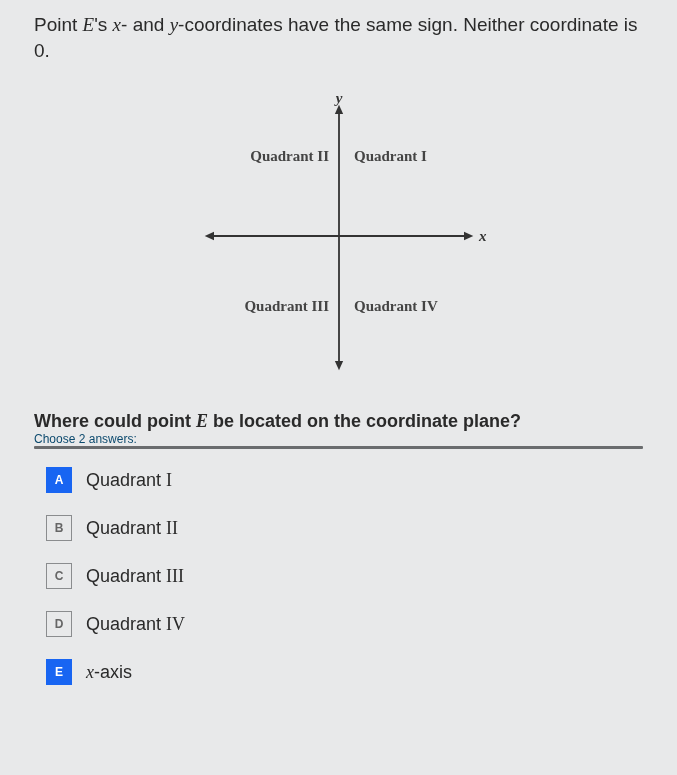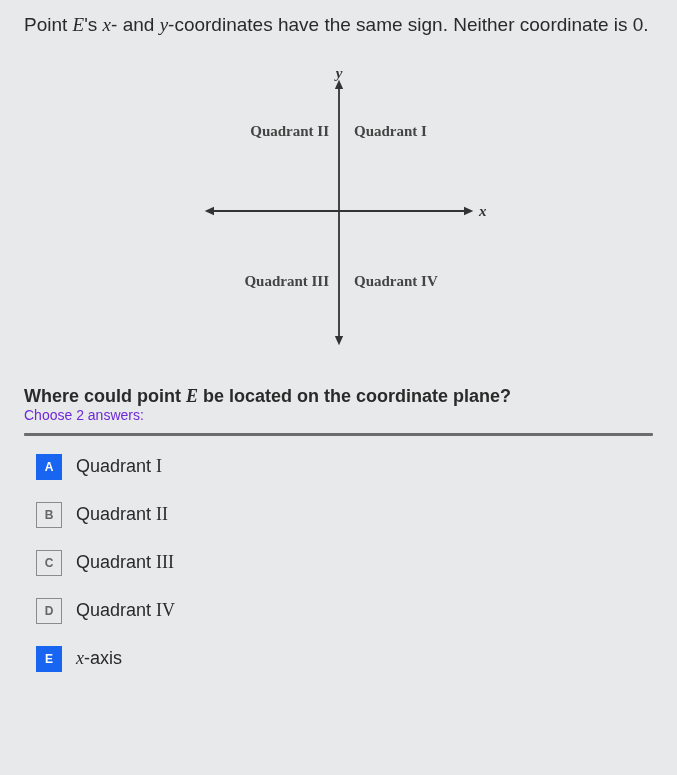--- a/index.html
+++ b/index.html
@@ -9,21 +9,21 @@
     }
     body {
       font-family: -apple-system, BlinkMacSystemFont, "Segoe UI", Arial, sans-serif;
       background: #e8e9ea;
       width: 677px;
       height: 775px;
       overflow: hidden;
       color: #2a2a2a;
     }
     .container {
-      padding: 12px 24px;
+      padding: 12px 34px;
     }
     .problem-statement {
       font-size: 19px;
       line-height: 1.35;
       color: #2a2a2a;
       margin-bottom: 28px;
     }
     .math-var {
       font-family: "Times New Roman", serif;
       font-style: italic;
@@ -51,23 +51,22 @@
       font-size: 15px;
       fill: #333;
     }
     .question-line {
       font-size: 18px;
       font-weight: 600;
       color: #2a2a2a;
       margin-bottom: 0;
     }
     .instruction {
-      font-size: 14px;
-      color: #6d28d9;
-      margin-bottom: 10px;
+      font-size: 12px;
+      color: #0c4a6e;
     }
     .divider {
       height: 3px;
       background: #6a6c6e;
       margin-bottom: 18px;
       border-radius: 1px;
     }
     .answers {
       padding-left: 12px;
     }

